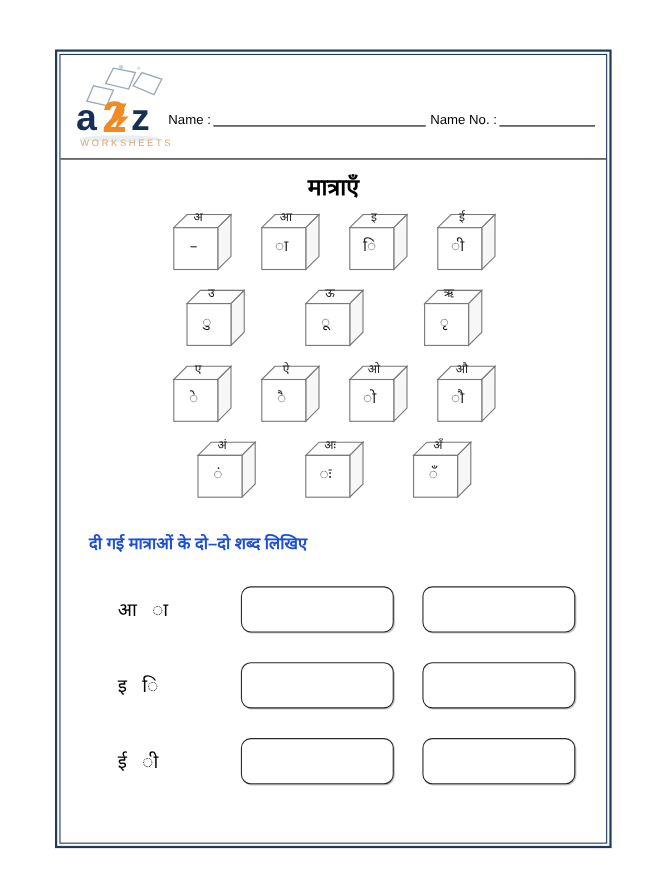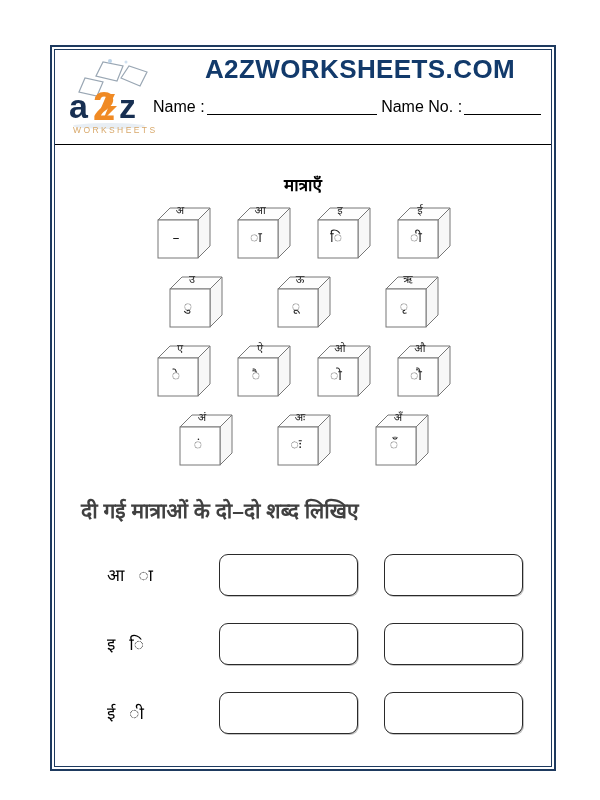--- a/index.html
+++ b/index.html
@@ -60,43 +60,43 @@
 
   .field-rows {
     position: absolute;
     left: 98px;
     top: 42px;
     right: 6px;
   }
   .field-row {
     display: flex;
     align-items: flex-end;
-    font-size: 16px;
+    font-size: 12px;
     color: #000000;
     height: 24px;
   }
   .field-label { white-space: nowrap; padding-right: 2px; }
   .rule {
     border-bottom: 1px solid #000000;
     height: 11px;
     margin: 0 4px 1px 0;
   }
   .rule-name   { width: 204px; }
   .rule-roll   { width: 92px;  }
   .rule-class  { width: 74px;  }
   .rule-section{ width: 66px;  }
   .rule-date   { width: 92px;  }
 
   
   .sheet-title {
     text-align: center;
-    font-size: 17px;
+    font-size: 21px;
     font-weight: bold;
     color: #000000;
-    margin-top: 28px;
+    margin-top: 10px;
     font-family: "Liberation Sans", "DejaVu Sans", sans-serif;
   }
 
   
   .cube-rows { margin-top: 8px; }
   .cube-row {
     display: flex;
     justify-content: center;
     height: 69px;
   }
@@ -130,23 +130,23 @@
     left: 2px;
     top: 26px;
     width: 40px;
     font-size: 14px;
   }
 
   
   .instruction {
     margin-top: 16px;
     padding-left: 26px;
-    font-size: 21px;
+    font-size: 15px;
     font-weight: bold;
-    color: #404040;
+    color: #1d4ed8;
     font-family: "Liberation Sans", "DejaVu Sans", sans-serif;
   }
 
   
   .exercise-rows { margin-top: 16px; }
   .ex-row {
     display: flex;
     align-items: center;
     height: 69px;
     padding-left: 52px;
@@ -193,21 +193,20 @@
 
         <text x="6" y="62" font-family="'Liberation Sans',sans-serif" font-size="34" font-weight="bold" fill="#172f52">a</text>
         <text x="30" y="64" font-family="'Liberation Sans',sans-serif" font-size="40" font-weight="bold" fill="#f08a24">2</text>
         <text x="56" y="62" font-family="'Liberation Sans',sans-serif" font-size="34" font-weight="bold" fill="#172f52">z</text>
         <path d="M44 38 L52 38 L46 50 L54 50 L40 64 L45 52 L38 52 Z" fill="#f08a24"></path>
         <ellipse cx="46" cy="70" rx="36" ry="3" fill="#e8eef4"></ellipse>
         <text x="10" y="77" font-family="'Liberation Sans',sans-serif" font-size="8.5" letter-spacing="2.4" fill="#d8a86a">WORKSHEETS</text>
       </svg>
     </div>
 
-    <div class="brand-title">A2ZWORKSHEETS.COM</div>
 
     <div class="field-rows">
 
       <div class="field-row">
         <span class="field-label">Name :</span>
         <span class="rule rule-name"></span>
         <span class="field-label">Name No. :</span>
         <span class="rule rule-roll"></span>
       </div>
 

